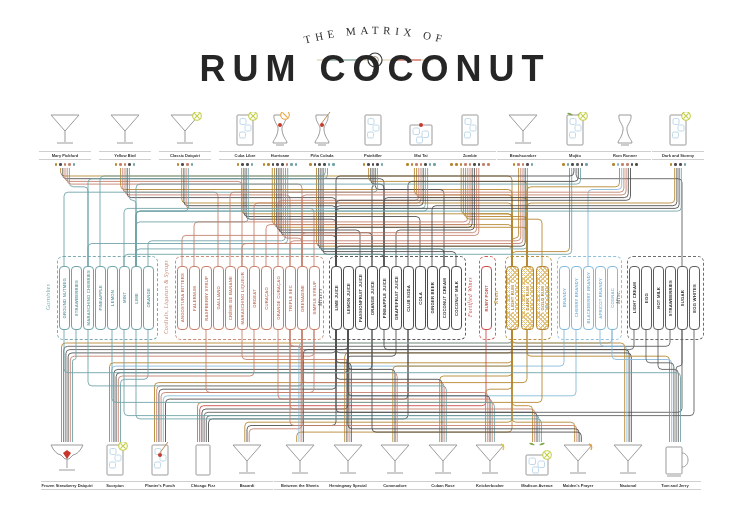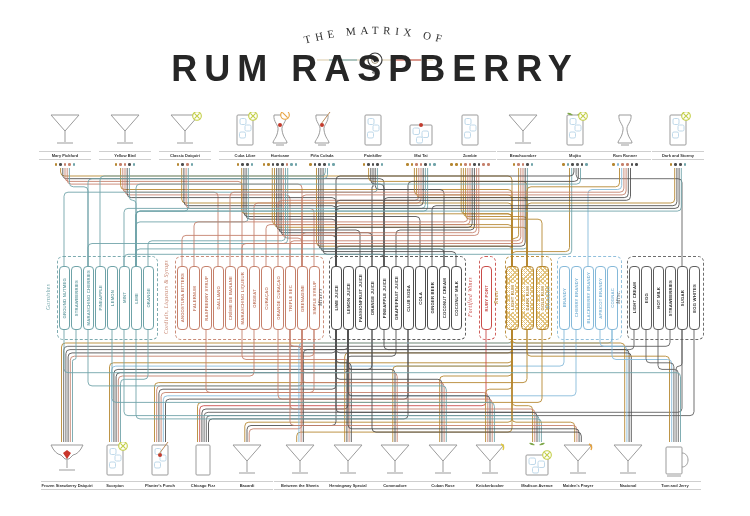--- a/index.html
+++ b/index.html
@@ -50,21 +50,21 @@
       </text>
       <g>
         <line x1="92" y1="50" x2="208" y2="50" stroke="#D9C9A6" stroke-width="1"></line>
         <line x1="104" y1="50" x2="132" y2="50" stroke="#6FA3A8" stroke-width="1"></line>
         <line x1="168" y1="50" x2="196" y2="50" stroke="#C94C49" stroke-width="1"></line>
         <circle cx="150" cy="50" r="7" fill="#ffffff" stroke="#3a3a3a" stroke-width="1.2"></circle>
         <circle cx="150" cy="50" r="3.4" fill="none" stroke="#8a7a55" stroke-width="0.8"></circle>
         <path d="M150,57 l-2.4,6 h4.8 z" fill="none" stroke="#3a3a3a" stroke-width="0.9"></path>
       </g>
     </svg>
-    <h1 class="main-title">RUM RASPBERRY</h1>
+    <h1 class="main-title">RUM COCONUT</h1>
   </div>
 
   <svg id="wires" width="750" height="516" viewBox="0 0 750 516">
       <path d="M60.6,168 L60.6,172 Q60.6,176 64.6,176 L508,176 Q512,176 512,180 L512,266" fill="none" stroke="#B5862F" stroke-width="1" stroke-opacity="0.88"></path>
       <path d="M62.8,168 L62.8,174.7 Q62.8,178.7 66.8,178.7 L380,178.7 Q384,178.7 384,182.7 L384,266" fill="none" stroke="#4D4D4D" stroke-width="1" stroke-opacity="0.88"></path>
       <path d="M65,168 L65,177.4 Q65,181.4 69,181.4 L238,181.4 Q242,181.4 242,185.4 L242,266" fill="none" stroke="#C5806B" stroke-width="1" stroke-opacity="0.88"></path>
       <path d="M67.2,168 L67.2,180.1 Q67.2,184.1 71.2,184.1 L298,184.1 Q302,184.1 302,188.1 L302,266" fill="none" stroke="#C5806B" stroke-width="1" stroke-opacity="0.88"></path>
       <path d="M69.4,168 L69.4,182.8 Q69.4,186.8 73.4,186.8 L84,186.8 Q88,186.8 88,190.8 L88,266" fill="none" stroke="#6FA3A8" stroke-width="1" stroke-opacity="0.88"></path>
       <path d="M120.6,168 L120.6,185.5 Q120.6,189.5 124.6,189.5 L508,189.5 Q512,189.5 512,193.5 L512,266" fill="none" stroke="#B5862F" stroke-width="1" stroke-opacity="0.88"></path>
       <path d="M122.8,168 L122.8,188.2 Q122.8,192.2 126.8,192.2 L214,192.2 Q218,192.2 218,196.2 L218,266" fill="none" stroke="#C5806B" stroke-width="1" stroke-opacity="0.88"></path>

